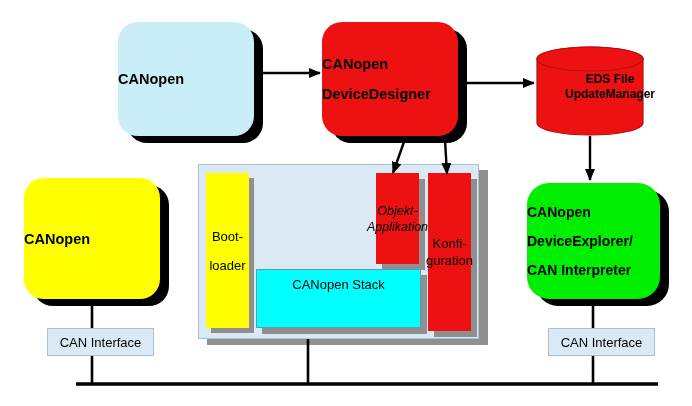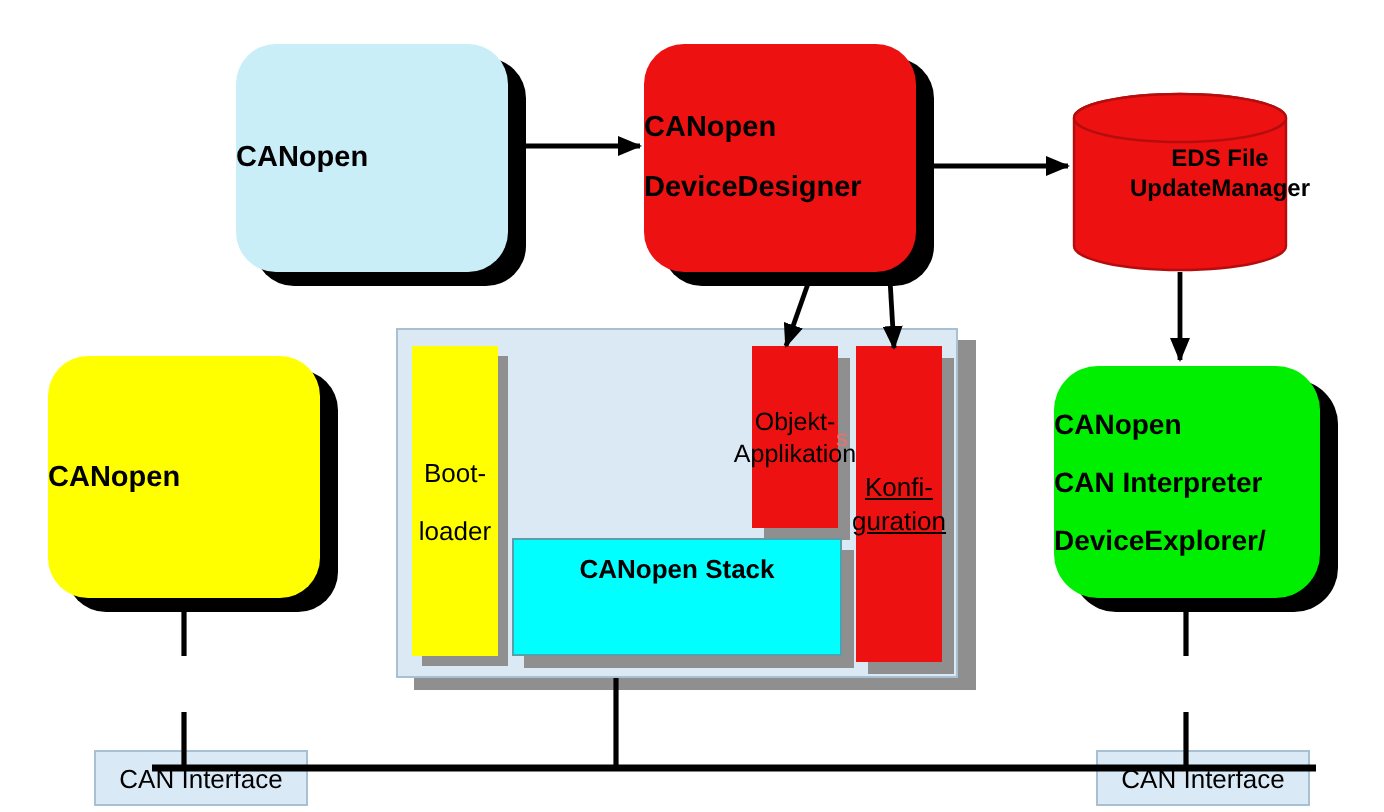--- a/index.html
+++ b/index.html
@@ -34,42 +34,42 @@
     box-shadow:9px 6px 0 0 var(--shadow-gray,#8F8F8F);box-sizing:border-box;
   }
   .inner{
     position:absolute;box-shadow:6px 6px 0 0 var(--shadow-gray,#8F8F8F);
     display:flex;flex-direction:column;align-items:center;justify-content:center;
     text-align:center;font-size:13px;line-height:17px;
   }
   .inner .t{white-space:nowrap;}
   .bootloader{left:7px;top:8px;width:43px;height:155px;background:var(--yellow,#FFFF00);box-shadow:5px 5px 0 0 var(--shadow-gray,#8F8F8F);gap:12px;}
   .applikation{left:56px;top:8px;width:112px;height:88px;background:var(--inner-gray,#C4C4C4);font-size:16px;}
-  .objekt{left:177px;top:8px;width:43px;height:91px;background:var(--accent-red,#EE1111);font-size:12.5px;line-height:16px;}
-  .konfig{left:229px;top:8px;width:43px;height:158px;background:var(--accent-red,#EE1111);font-size:13px;line-height:17px;text-decoration:underline;}
+  .objekt{left:177px;top:8px;width:43px;height:91px;background:var(--accent-red,#EE1111);font-size:12.5px;line-height:16px;font-style:italic;}
+  .konfig{left:229px;top:8px;width:43px;height:158px;background:var(--accent-red,#EE1111);font-size:13px;line-height:17px;}
   .stackwrap{
     position:absolute;left:57px;top:104px;width:165px;height:59px;
     background:var(--inner-cyan,#00FFFF);border:1px solid #55A0AA;box-sizing:border-box;
     box-shadow:6px 6px 0 0 var(--shadow-gray,#8F8F8F);
   }
   .stackrow{
     height:29px;display:flex;align-items:center;justify-content:center;
-    font-weight:bold;font-size:13px;white-space:nowrap;
+    font-weight:normal;font-size:13px;white-space:nowrap;
   }
   .stackrow + .stackrow{border-top:1px solid #55A0AA;}
   .stray-s{
     position:absolute;left:219px;top:47px;z-index:5;
     color:#E9716F;font-size:12px;font-weight:normal;
   }
   
   .iface{
     position:absolute;width:107px;height:28px;z-index:10;box-sizing:border-box;
     background:var(--interface-bg,#D9EAF6);border:1px solid var(--container-border,#A9C0D3);
     display:flex;align-items:center;justify-content:center;
-    font-size:13px;white-space:nowrap;margin-top:47px;
+    font-size:13px;white-space:nowrap;
   }
   .iface-left{left:47px;top:328px;}
   .iface-right{left:548px;top:328px;}
   
   .connectors{position:absolute;left:0;top:0;z-index:30;pointer-events:none;}
 </style>
 </head>
 <body>
 
 <div class="canvas">
@@ -93,22 +93,22 @@
       <div class="t">UpdateManager</div>
     </div>
   </div>
 
   <div class="round box-update">
     <div class="t">CANopen</div>
   </div>
 
   <div class="round box-explorer">
     <div class="t">CANopen</div>
+    <div class="t">DeviceExplorer/</div>
     <div class="t">CAN Interpreter</div>
-    <div class="t">DeviceExplorer/</div>
   </div>
 
   <div class="container">
     <div class="inner bootloader">
       <div class="t">Boot-</div>
       <div class="t">loader</div>
     </div>
     <div class="inner objekt">
       <div class="t">Objekt-</div>
       <div class="t">Applikation</div>

